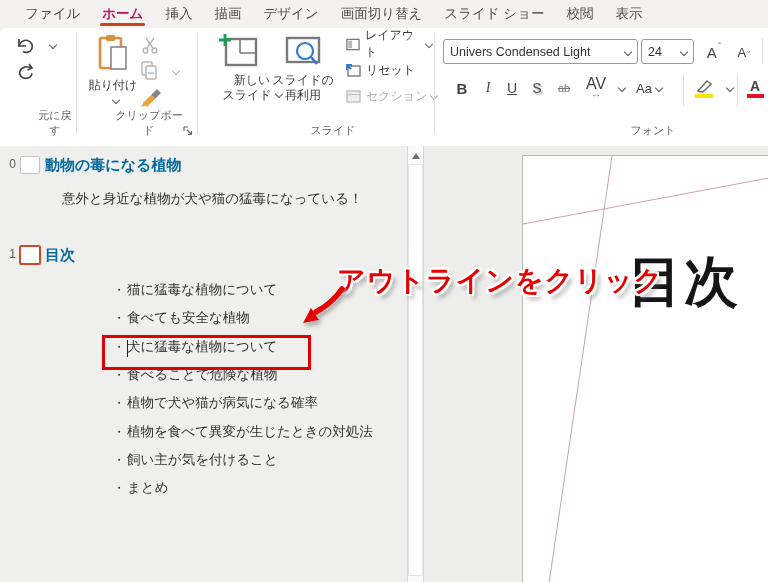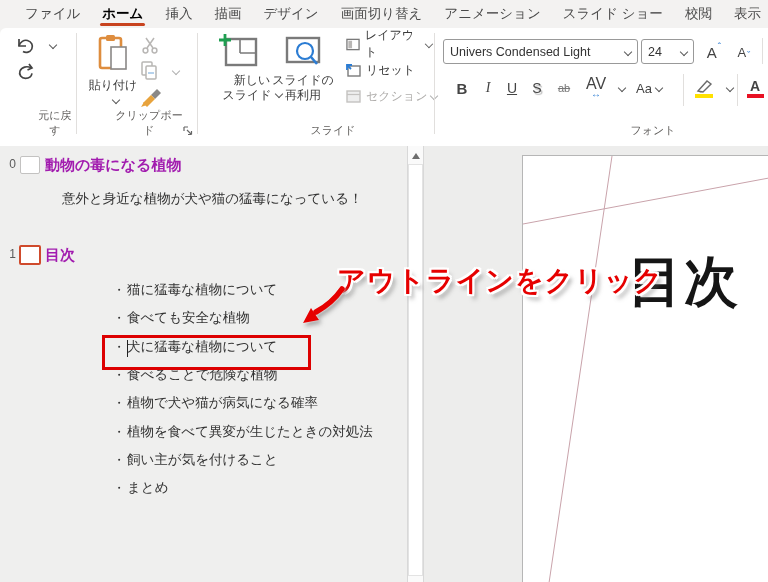--- a/index.html
+++ b/index.html
@@ -3,21 +3,21 @@
 <meta charset="utf-8">
 <style>
   html,body{margin:0;padding:0;}
   body{font-family:"Liberation Sans",sans-serif;}
   .app{position:relative;width:768px;height:582px;background:#f3f2f1;overflow:hidden;}
 
   
   .tabbar{position:absolute;left:0;top:0;width:768px;height:28px;background:#f3f2f1;
           display:flex;align-items:center;padding-left:14px;box-sizing:border-box;white-space:nowrap;}
   .tab{position:relative;font-size:13.5px;color:#4a4a4a;padding:0 11px;height:28px;line-height:28px;cursor:default;}
-  .tab.active{color:#000000;font-weight:bold;}
+  .tab.active{color:#be185d;font-weight:bold;}
   .tab.active .underline{position:absolute;left:9px;right:9px;bottom:2px;height:3px;background:#c8431f;border-radius:2px;}
 
   
   .ribbon{position:absolute;left:0;top:28px;width:768px;height:118px;background:#ffffff;
           border-bottom:1px solid #d2d0ce;border-radius:6px 0 0 0;}
   .rgroup{position:absolute;top:0;height:100%;}
   .gdivider{position:absolute;top:5px;bottom:12px;width:1px;background:#e1dfdd;}
   .grouplabel{position:absolute;bottom:8px;left:0;right:0;text-align:center;font-size:11px;color:#605e5c;padding-left:33px;}
   .ribbtn{position:absolute;display:flex;align-items:center;justify-content:center;color:#444;}
   .chev{display:inline-block;width:5px;height:5px;border-right:1.3px solid #5a5a5a;border-bottom:1.3px solid #5a5a5a;
@@ -29,21 +29,21 @@
          display:flex;align-items:center;font-size:12.5px;color:#333;padding:0 6px;box-sizing:border-box;white-space:nowrap;overflow:hidden;}
   .combo .chev{margin-left:auto;}
   .fmt{font-size:14px;color:#444;width:22px;height:24px;display:flex;align-items:center;justify-content:center;}
 
   
   .content{position:absolute;left:0;top:146px;width:768px;height:436px;background:#ededec;}
   .outline{position:absolute;left:0;top:0;width:407px;height:436px;background:#efefee;}
   .o-num{position:absolute;font-size:12px;color:#5a5a5a;width:12px;text-align:right;}
   .o-icon{position:absolute;width:18px;height:16px;background:#fff;border:1.6px solid #c3c2c1;border-radius:2px;}
   .o-icon.selected{border:2.4px solid #cf4a2c;}
-  .o-title{position:absolute;font-size:15px;font-weight:bold;color:#a21caf;white-space:nowrap;}
+  .o-title{position:absolute;font-size:15px;font-weight:bold;color:#0369a1;white-space:nowrap;}
   .o-body{position:absolute;font-size:13.5px;color:#333;white-space:nowrap;}
   .o-bullet{position:absolute;font-size:13.5px;color:#333;white-space:nowrap;display:flex;align-items:center;}
   .o-bullet .mark{font-size:12px;margin-right:2px;color:#333;}
 
   .vscroll{position:absolute;left:407px;top:0;width:17px;height:436px;background:#fafafa;
            border-left:1px solid #d8d8d8;border-right:1px solid #d8d8d8;box-sizing:border-box;}
   .vscroll .up{position:absolute;top:7px;left:4px;width:0;height:0;border-left:4px solid transparent;
                border-right:4px solid transparent;border-bottom:6px solid #6d6d6d;}
   .vscroll .thumb{position:absolute;left:0px;right:0px;top:18px;bottom:6px;background:#ffffff;border:1px solid #e3e3e3;}
 
@@ -66,21 +66,20 @@
 
 <div class="app">
 
   <div class="tabbar">
     <div class="tab">ファイル</div>
     <div class="tab active"><span>ホーム</span><span class="underline"></span></div>
     <div class="tab">挿入</div>
     <div class="tab">描画</div>
     <div class="tab">デザイン</div>
     <div class="tab">画面切り替え</div>
-    <div class="tab">アニメーション</div>
     <div class="tab">スライド ショー</div>
     <div class="tab">校閲</div>
     <div class="tab">表示</div>
 
   </div>
 
   <div class="ribbon">
 
     <div class="rgroup" style="left:0;width:77px;">
       <div class="ribbtn" style="left:13px;top:7px;width:26px;height:22px;">

